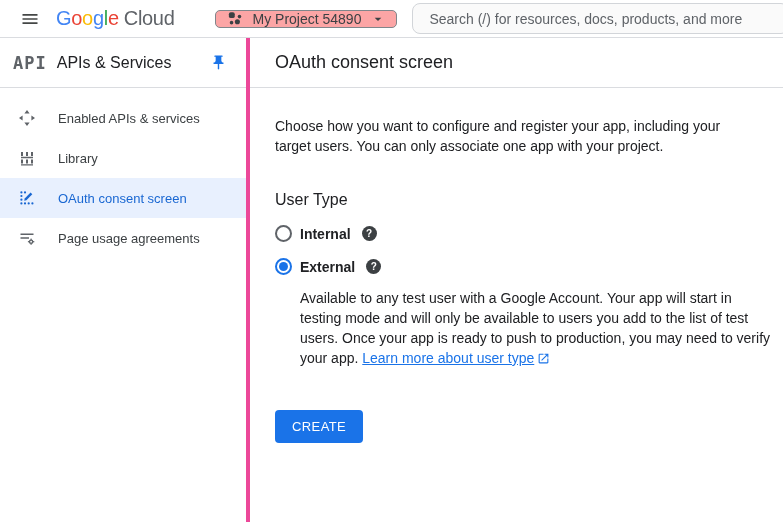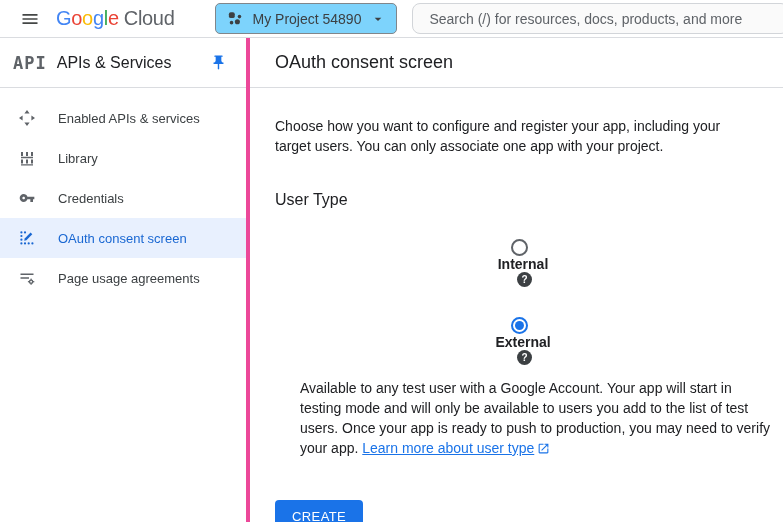--- a/index.html
+++ b/index.html
@@ -26,25 +26,25 @@
   .menu-btn {
     width: 36px; height: 36px;
     display: flex; align-items: center; justify-content: center;
     background: none; border: none; cursor: pointer;
     color: #444746;
   }
   .logo { display: flex; align-items: baseline; margin-left: 8px; font-size: 20px; letter-spacing: -0.3px; white-space: nowrap; }
   .logo .cloud { color: #5f6368; margin-left: 5px; }
   .project-btn {
     margin-left: 40px;
-    height: 31px;
+    height: 18px;
     display: flex; align-items: center;
     gap: 9px;
     padding: 0 10px 0 11px;
-    background: #7dd3fc;
+    background: #fca5a5;
     border: 1px solid #80868b;
     border-radius: 5px;
     font-family: inherit;
     font-size: 14px;
     color: #3c4043;
     cursor: pointer;
     white-space: nowrap;
     justify-content: space-between;
   }
   .project-btn .caret { color: #3c4043; }
@@ -117,21 +117,21 @@
     height: 50px; flex: 0 0 50px;
     border-bottom: 1px solid #dadce0;
     display: flex; align-items: center;
     padding-left: 25px;
   }
   .main-title { font-size: 18px; font-weight: 400; color: #202124; }
   .content { padding: 28px 20px 0 25px; }
   .intro { font-size: 14px; line-height: 20px; max-width: 482px; color: #202124; }
   .user-type-heading { font-size: 16px; font-weight: 400; color: #202124; margin-top: 35px; }
 
-  .option-row { display: flex; align-items: center; margin-top: 30px; flex-direction: column; }
+  .option-row { display: flex; align-items: center; margin-top: 16px; }
   .radio {
     width: 17px; height: 17px;
     border: 2px solid #5f6368;
     border-radius: 50%;
     background: #fff;
     position: relative;
     cursor: pointer;
     flex: 0 0 17px;
   }
   .radio.checked { border-color: #1a73e8; }
@@ -241,28 +241,20 @@
 
       <div class="nav-item">
         <span class="nav-icon">
           <svg width="16" height="16" viewBox="0 0 16 16" fill="currentColor">
             <path d="M2 2h2v4H2zM7 2h2v4H7zM12 2h2v4h-2zM2 6.8h12v1.4H2zM2 9.6h2v4H2zM7 9.6h2v4H7zM12 9.6h2v4h-2zM2 14.2h12v1.4H2z"></path>
           </svg>
         </span>
         <span>Library</span>
       </div>
 
-      <div class="nav-item">
-        <span class="nav-icon">
-          <svg width="16" height="16" viewBox="0 0 24 24" fill="currentColor">
-            <path d="M12.65 10C11.83 7.67 9.61 6 7 6c-3.31 0-6 2.69-6 6s2.69 6 6 6c2.61 0 4.83-1.67 5.65-4H17v4h4v-4h2v-4H12.65zM7 14c-1.1 0-2-.9-2-2s.9-2 2-2 2 .9 2 2-.9 2-2 2z"></path>
-          </svg>
-        </span>
-        <span>Credentials</span>
-      </div>
 
       <div class="nav-item selected">
         <span class="nav-icon">
           <svg width="16" height="16" viewBox="0 0 16 16" fill="currentColor">
             <circle cx="2.4" cy="2.4" r="1.1"></circle>
               <circle cx="6" cy="2.4" r="1.1"></circle>
             <circle cx="2.4" cy="6" r="1.1"></circle>
             <circle cx="2.4" cy="9.7" r="1.1"></circle>
             <circle cx="2.4" cy="13.4" r="1.1"></circle>
               <circle cx="6" cy="13.4" r="1.1"></circle>

